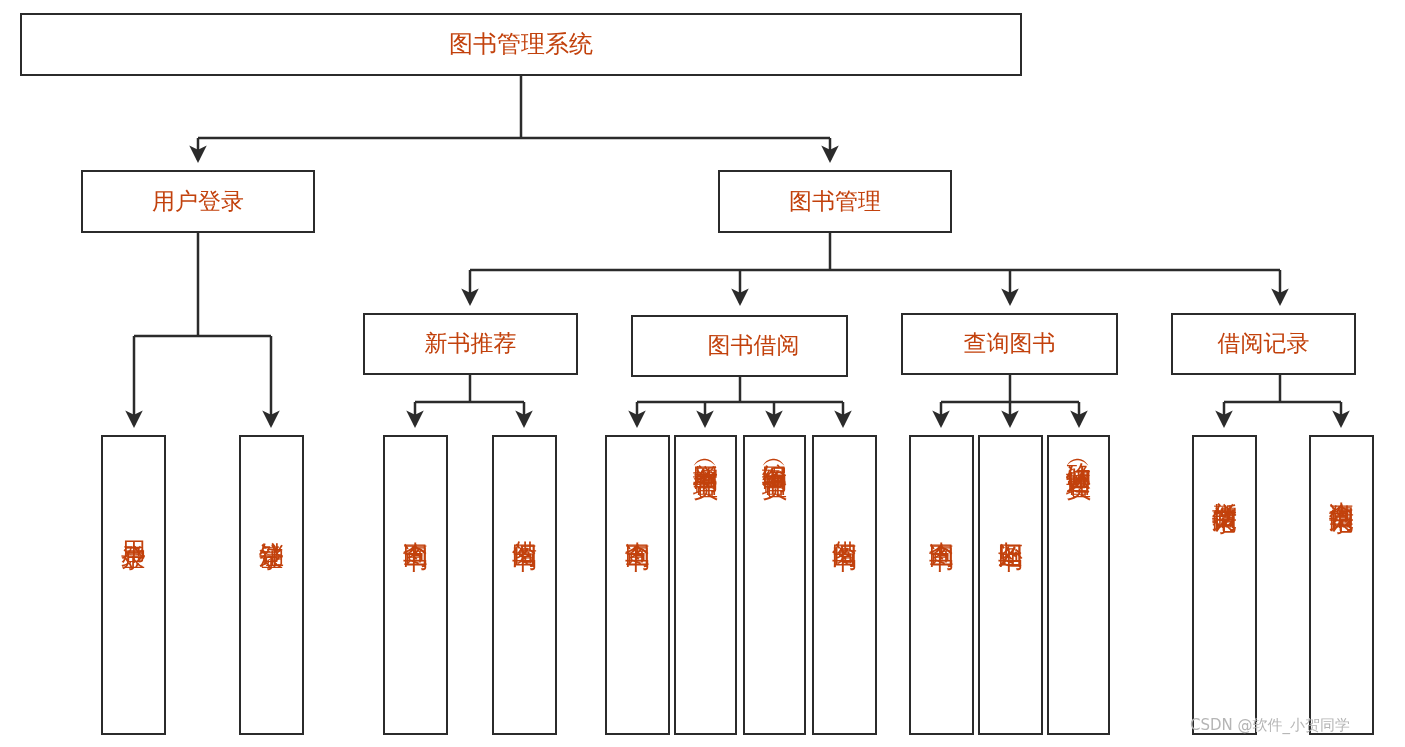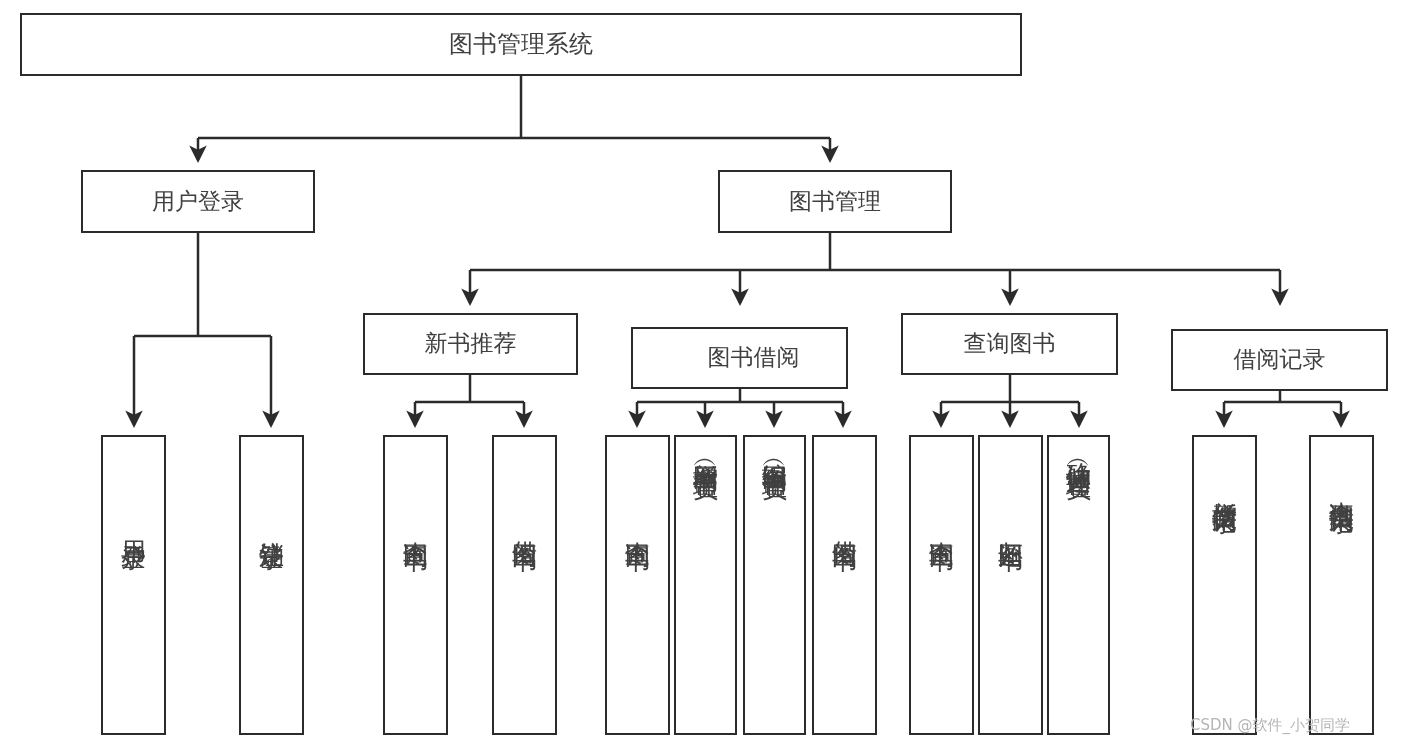--- a/index.html
+++ b/index.html
@@ -29,21 +29,21 @@
     position: absolute;
     box-sizing: border-box;
     background: #ffffff;
     border: 2.5px solid #2b2b2b;
     display: flex;
     align-items: center;
     justify-content: center;
     z-index: 2;
   }
   .node .label {
-    color: #404040;
+    color: #c2410c;
     line-height: 1.18;
     text-align: center;
     white-space: nowrap;
   }
   
   .node.h .label {
     font-size: 23px;
   }
   .node.root .label {
     font-size: 24px;
@@ -131,27 +131,27 @@
   <div class="node h" style="left:81px; top:170px; width:234px; height:63px;">
     <span class="label">用户登录</span>
   </div>
   <div class="node h" style="left:711px; top:170px; width:234px; height:63px;margin-left:7px;">
     <span class="label">图书管理</span>
   </div>
 
   <div class="node h" style="left:363px; top:313px; width:215px; height:62px;">
     <span class="label">新书推荐</span>
   </div>
-  <div class="node h" style="left:631px; top:327px; width:217px; height:62px;padding-left:28px;">
+  <div class="node h" style="left:631px; top:315px; width:217px; height:62px;padding-left:28px;">
     <span class="label">图书借阅</span>
   </div>
   <div class="node h" style="left:901px; top:313px; width:217px; height:62px;">
     <span class="label">查询图书</span>
   </div>
-  <div class="node h" style="left:1171px; top:313px; width:217px; height:62px;margin-top:16px;">
+  <div class="node h" style="left:1171px; top:313px; width:185px; height:62px;">
     <span class="label">借阅记录</span>
   </div>
 
   <div class="node v" style="left:101px; top:435px; width:65px; height:300px; padding-top:84px;">
     <span class="label">用户登录</span>
   </div>
   <div class="node v" style="left:239px; top:435px; width:65px; height:300px; padding-top:84px;">
     <span class="label">注销登录</span>
   </div>
 

